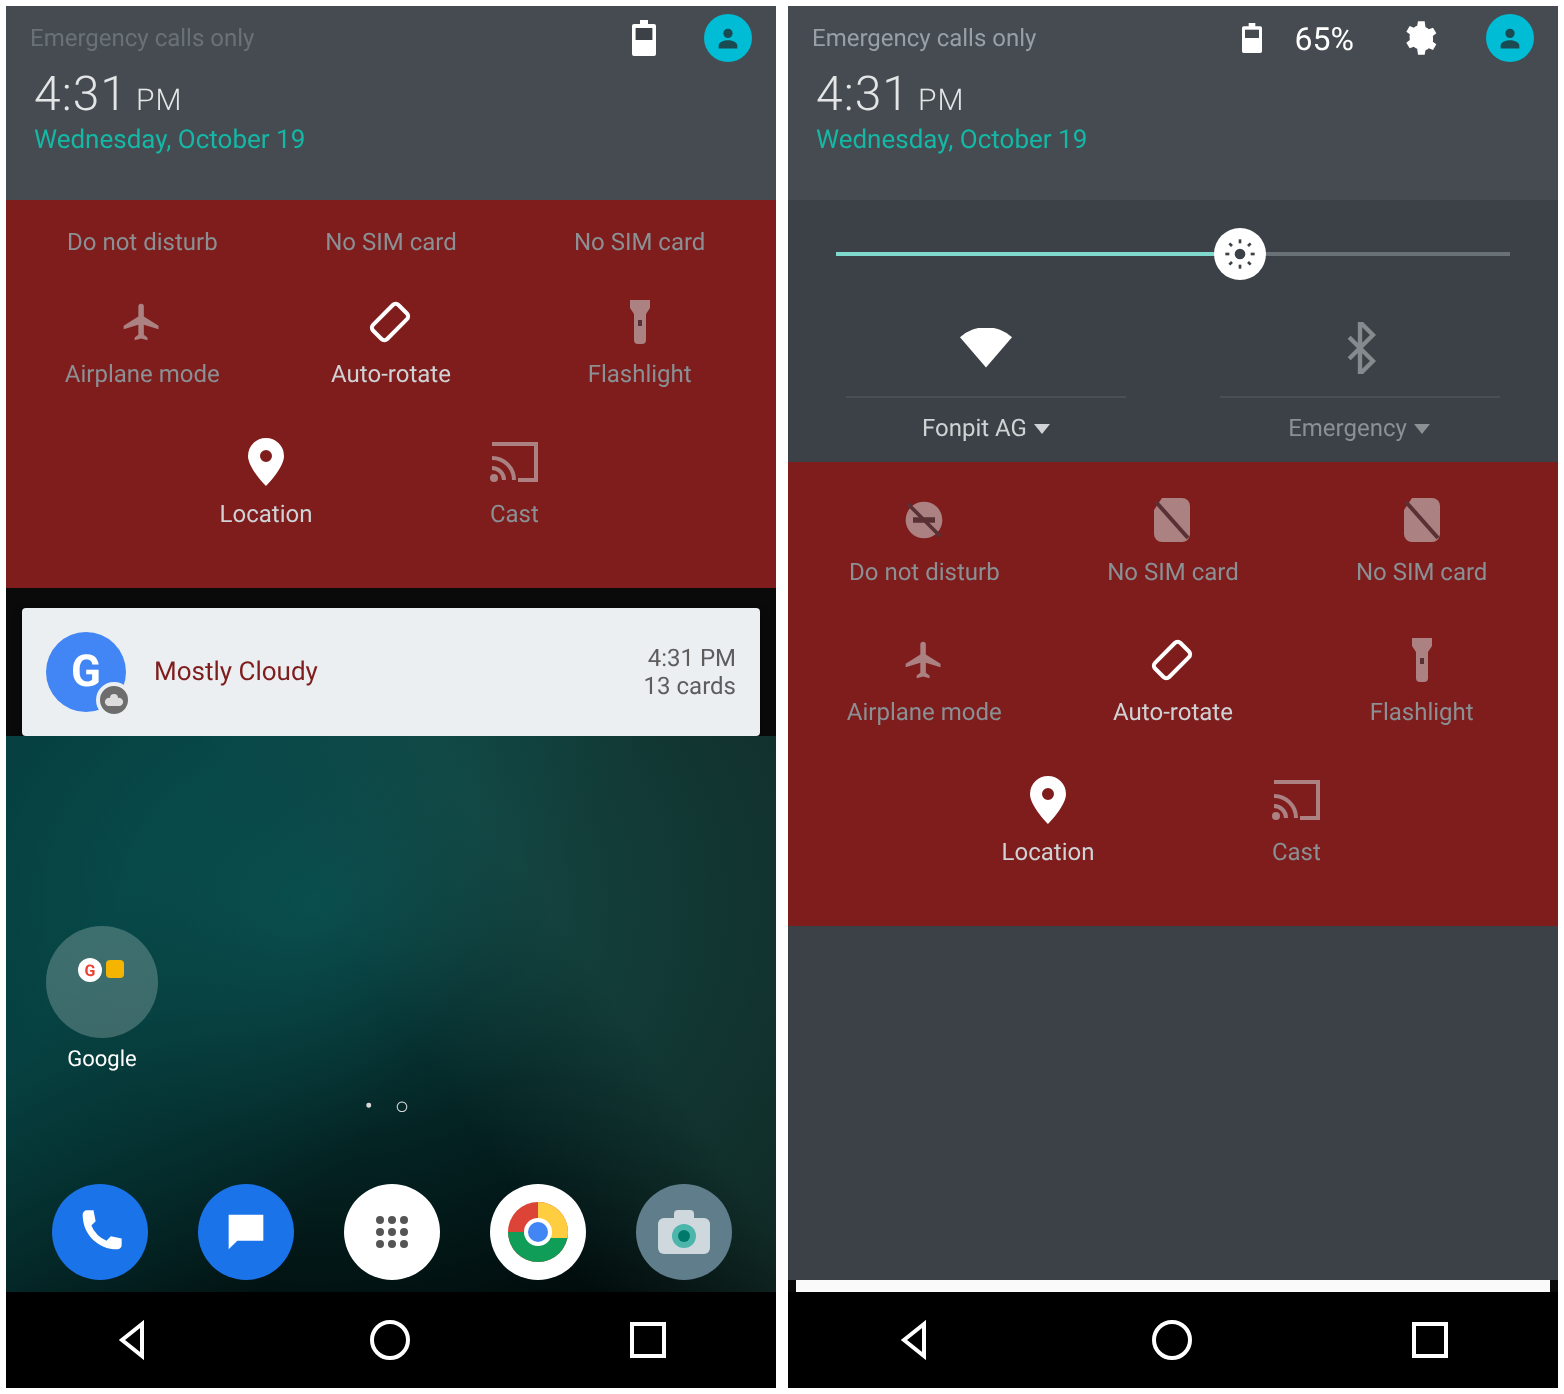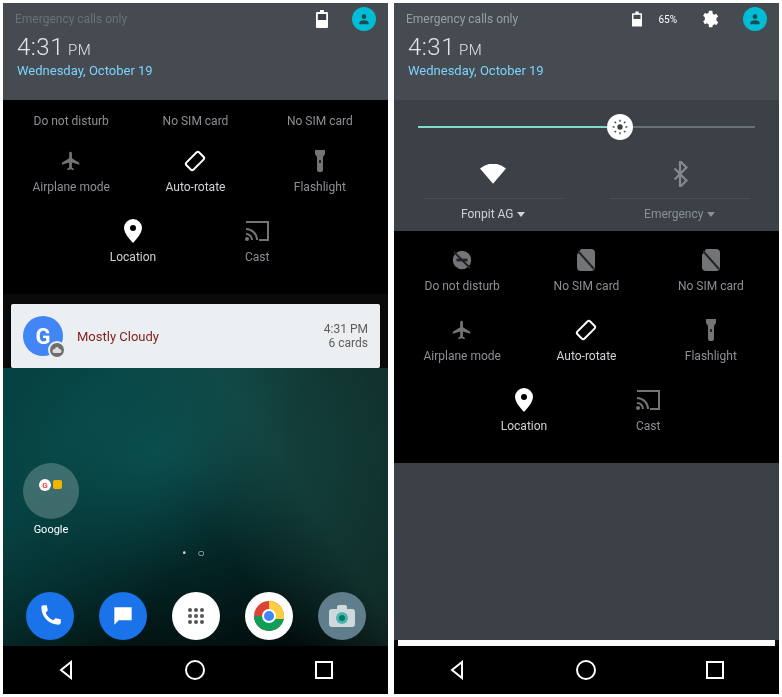--- a/index.html
+++ b/index.html
@@ -40,23 +40,23 @@
   .avatar {
     width: 24px; height: 24px; border-radius: 50%;
     background: #00bcd4; margin-left: 12px;
     display: flex; align-items: center; justify-content: center;
   }
   .clock-row { padding: 2px 14px 10px; }
   .clock {
     font-size: 24px; font-weight: 300; letter-spacing: .5px;
   }
   .clock .ampm { font-size: 15px; margin-left: 4px; }
-  .date { font-size: 13px; color: #7dd3fc; margin-top: 2px; }
+  .date { font-size: 13px; color: #14b8a6; margin-top: 2px; }
   .dark-header { background: #454b50; padding-bottom: 12px; }
-  .tiles-area { background: #000000; padding: 8px 6px 18px; }
+  .tiles-area { background: #7f1d1d; padding: 8px 6px 18px; }
   .tile-row { display: flex; }
   .tile {
     flex: 1;
     display: flex;
     flex-direction: column;
     align-items: center;
     justify-content: center;
     padding: 12px 4px;
     color: #cfd3d5;
     font-size: 12px;
@@ -258,21 +258,21 @@
         <svg width="10" height="8" viewBox="0 0 10 8">
             <path fill="#ddd" d="M3 3a2 2 0 0 1 4 0 2 2 0 0 1 1 4H2a2 2 0 0 1 1-4z"></path>
           </svg>
       </span>
     </div>
     <div class="ntext">
       <div class="nt2">Mostly Cloudy</div>
     </div>
     <div class="nmeta">
       <div>4:31 PM</div>
-      <div>6 cards</div>
+      <div>13 cards</div>
     </div>
   </div>
 
   <div class="wall">
     <div class="home-row">
       <div class="home-app">
         <div class="folder">
           <svg width="30" height="30" viewBox="0 0 30 30">
               <circle cx="9" cy="9" r="6" fill="#fff"></circle>
               <text x="9" y="12" font-size="8" text-anchor="middle" fill="#ea4335" font-weight="700">G</text>
@@ -354,21 +354,21 @@
     <div class="dark-header">
       <div class="status-row">
         <span>Emergency calls only</span>
         <span class="spacer"></span>
         <span class="status-ico">
           <svg width="10" height="16" viewBox="0 0 12 18">
               <path fill="#fff" d="M4 0h4v2h3a1 1 0 0 1 1 1v14a1 1 0 0 1-1 1H1a1 1 0 0 1-1-1V3a1 1 0 0 1 1-1h3V0z"></path>
               <rect x="1.8" y="4" width="8.4" height="5" fill="#454b50"></rect>
             </svg>
         </span>
-        <span style="color:#fff; font-size:10px; margin-left:4px">65%</span>
+        <span style="color:#fff; font-size:16px; margin-left:4px">65%</span>
         <span class="status-ico">
           <svg width="20" height="20" viewBox="0 0 24 24">
               <path fill="#fff" d="M12 8a4 4 0 1 0 4 4 4 4 0 0 0-4-4zm9 4a7 7 0 0 0-.1-1.2l2.1-1.6-2-3.4-2.5 1a7 7 0 0 0-2-1.2L16 2h-4l-.5 2.6a7 7 0 0 0-2 1.2l-2.5-1-2 3.4 2.1 1.6A7 7 0 0 0 7 12a7 7 0 0 0 .1 1.2L5 14.8l2 3.4 2.5-1a7 7 0 0 0 2 1.2L12 22h4l.5-2.6a7 7 0 0 0 2-1.2l2.5 1 2-3.4-2.1-1.6A7 7 0 0 0 21 12z"></path>
             </svg>
         </span>
         <span class="avatar">
           <svg width="14" height="14" viewBox="0 0 24 24">
               <path fill="#1b4b52" d="M12 12a4 4 0 1 0-4-4 4 4 0 0 0 4 4zm0 2c-3 0-8 1.5-8 4.5V21h16v-2.5c0-3-5-4.5-8-4.5z"></path>
             </svg>
         </span>

